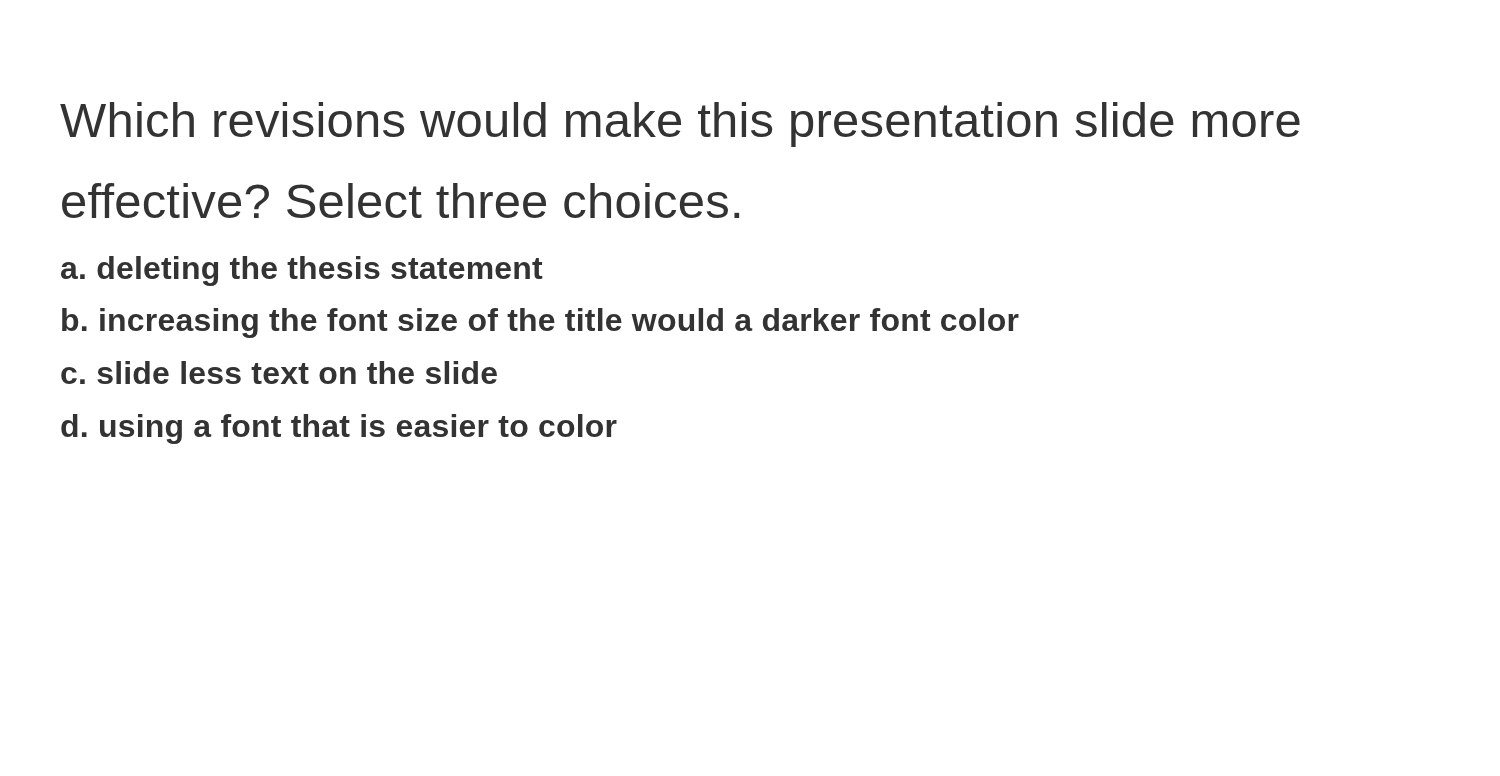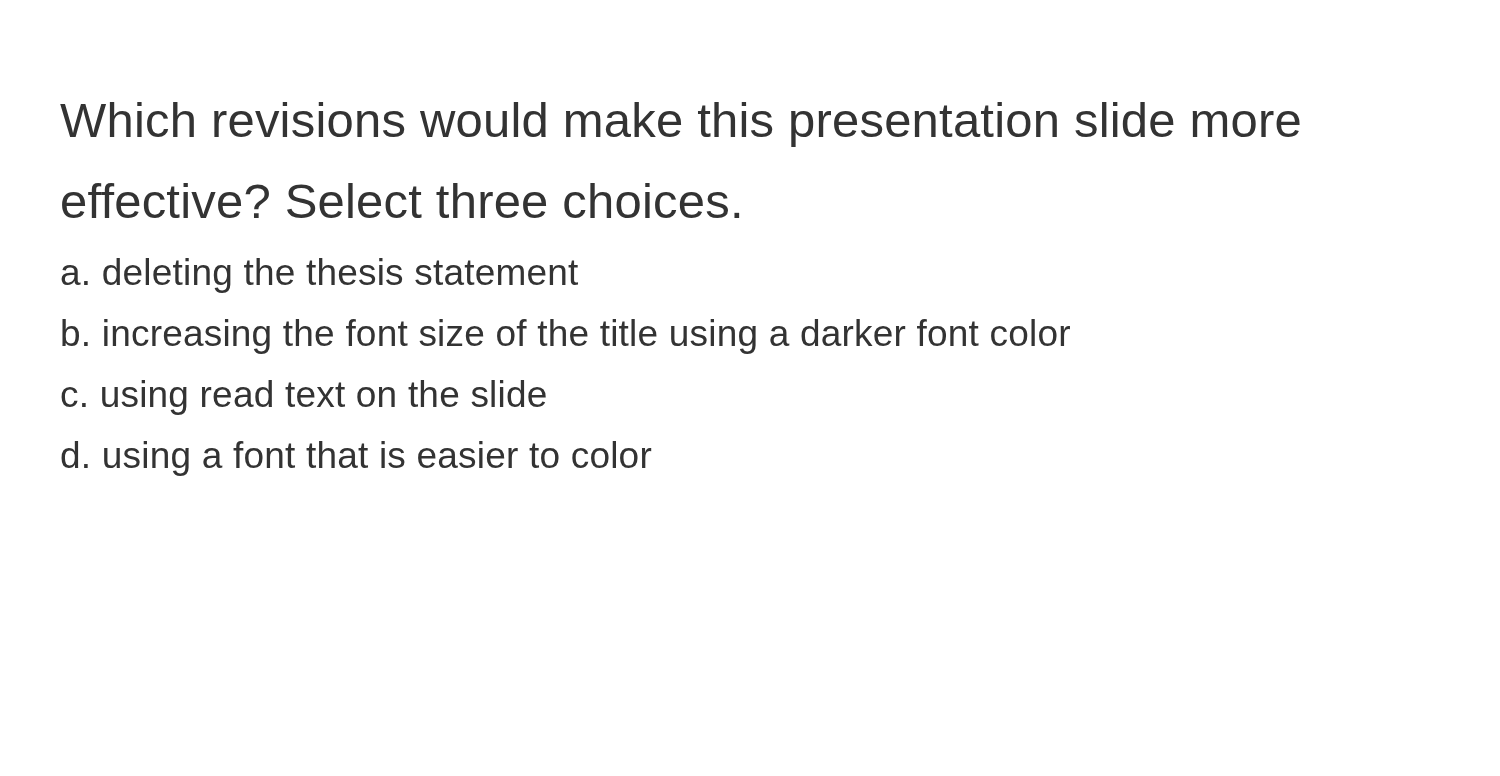--- a/index.html
+++ b/index.html
@@ -18,29 +18,29 @@
       padding: 80px 60px 60px 60px;
     }
     .question-text {
       font-size: 49px;
       line-height: 1.65;
       color: #333333;
       font-weight: 400;
       letter-spacing: 0.2px;
     }
     .option {
-      font-size: 37px;
+      font-size: 32px;
       line-height: 1.65;
       color: #333333;
-      font-weight: 400;
+      font-weight: 700;
       letter-spacing: 0.2px;
     }
   </style>
 </head>
 <body>
 
 <div class="container">
   <div class="question-text">Which revisions would make this presentation slide more effective? Select three choices.</div>
   <div class="option">a. deleting the thesis statement</div>
-  <div class="option">b. increasing the font size of the title using a darker font color</div>
-  <div class="option">c. using read text on the slide</div>
+  <div class="option">b. increasing the font size of the title would a darker font color</div>
+  <div class="option">c. slide less text on the slide</div>
   <div class="option">d. using a font that is easier to color</div>
 </div>
 
 </body></html>

